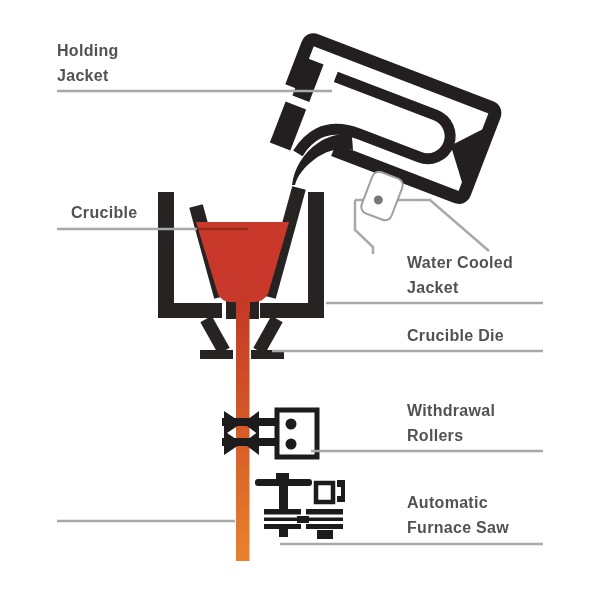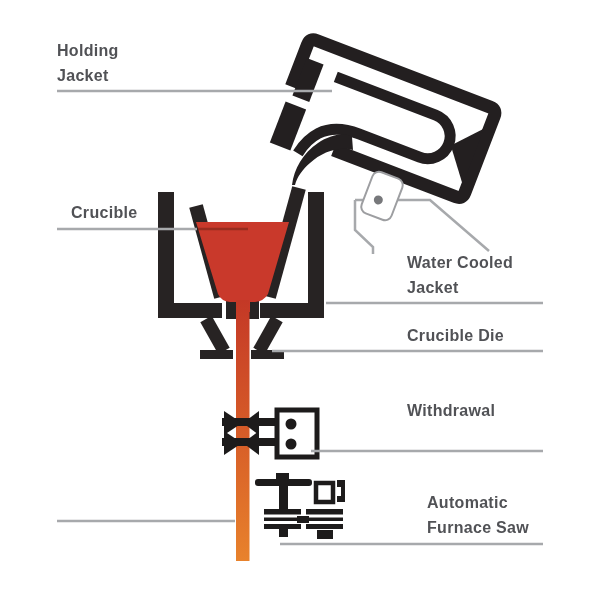--- a/index.html
+++ b/index.html
@@ -138,21 +138,22 @@
     <span>Water Cooled</span>
     <span>Jacket</span>
   </div>
 
   <div class="label" style="left:407px;top:323px;">
     <span>Crucible Die</span>
   </div>
 
   <div class="label" style="left:407px;top:398px;">
     <span>Withdrawal</span>
+    <span>Rollers</span>
   </div>
 
 
-  <div class="label" style="left:407px;top:490px;margin-left:20px;">
+  <div class="label" style="left:407px;top:490px;">
     <span>Automatic</span>
     <span>Furnace Saw</span>
   </div>
 
 </div>
 
 </body></html>

